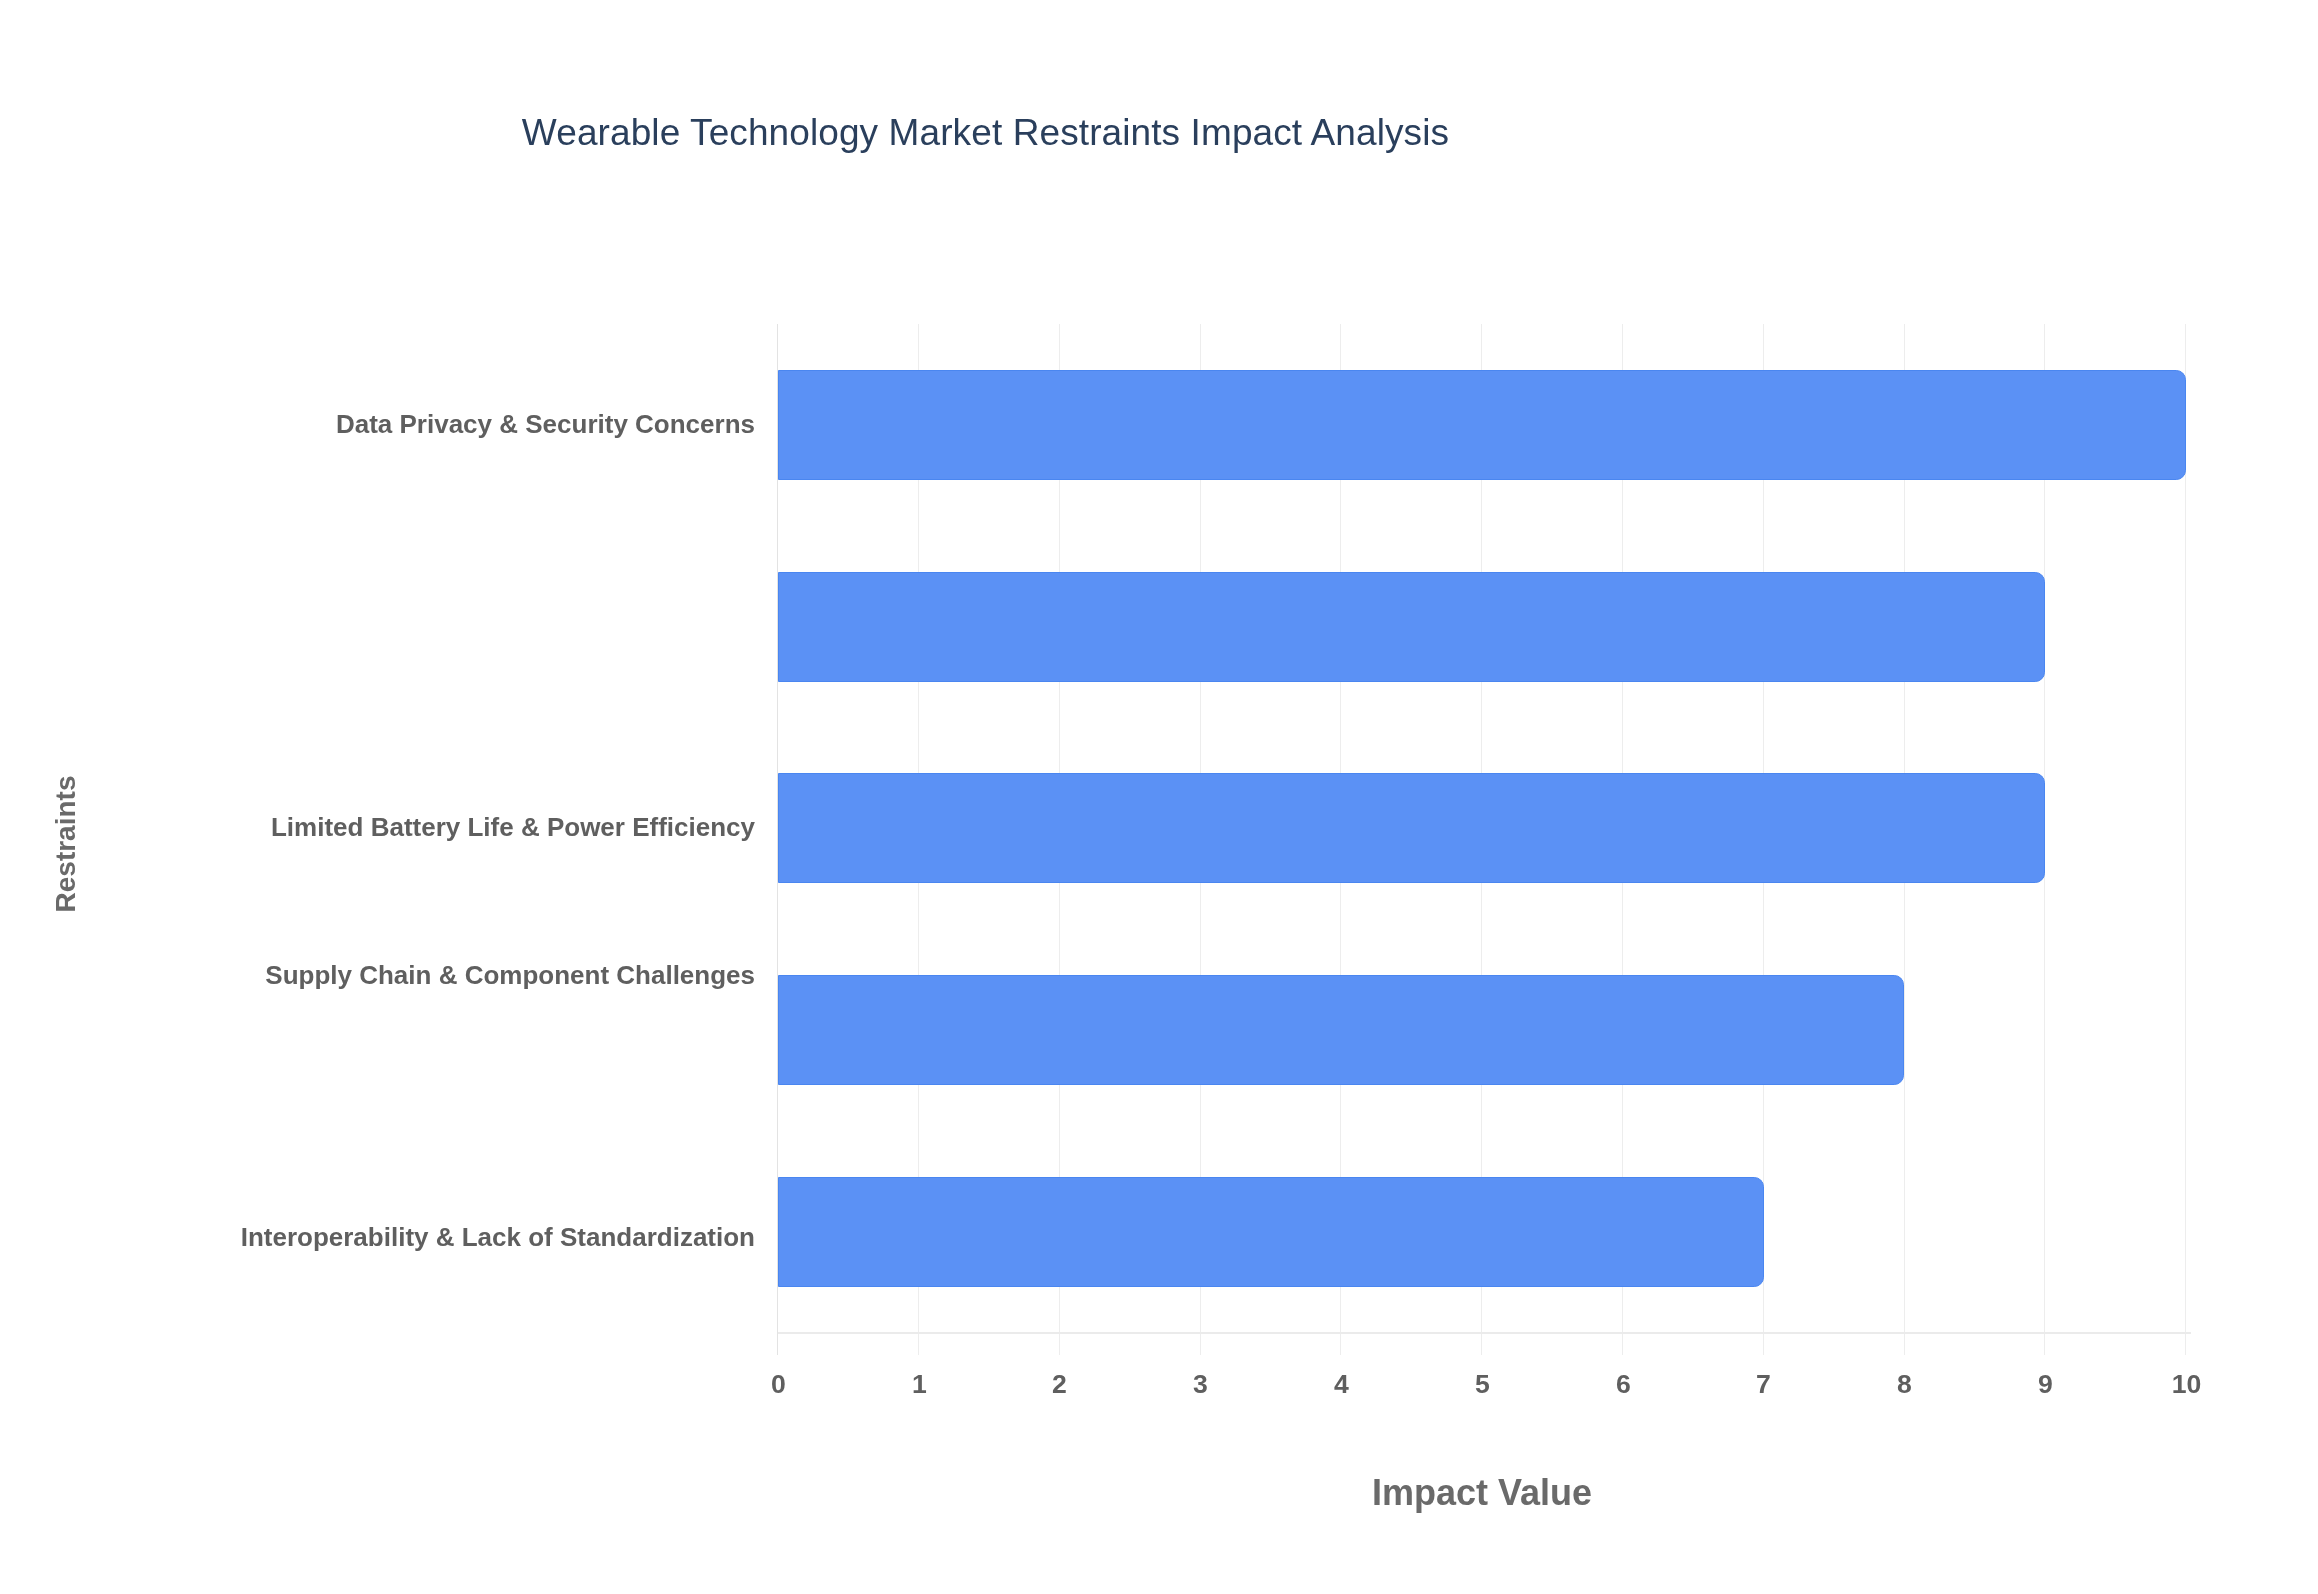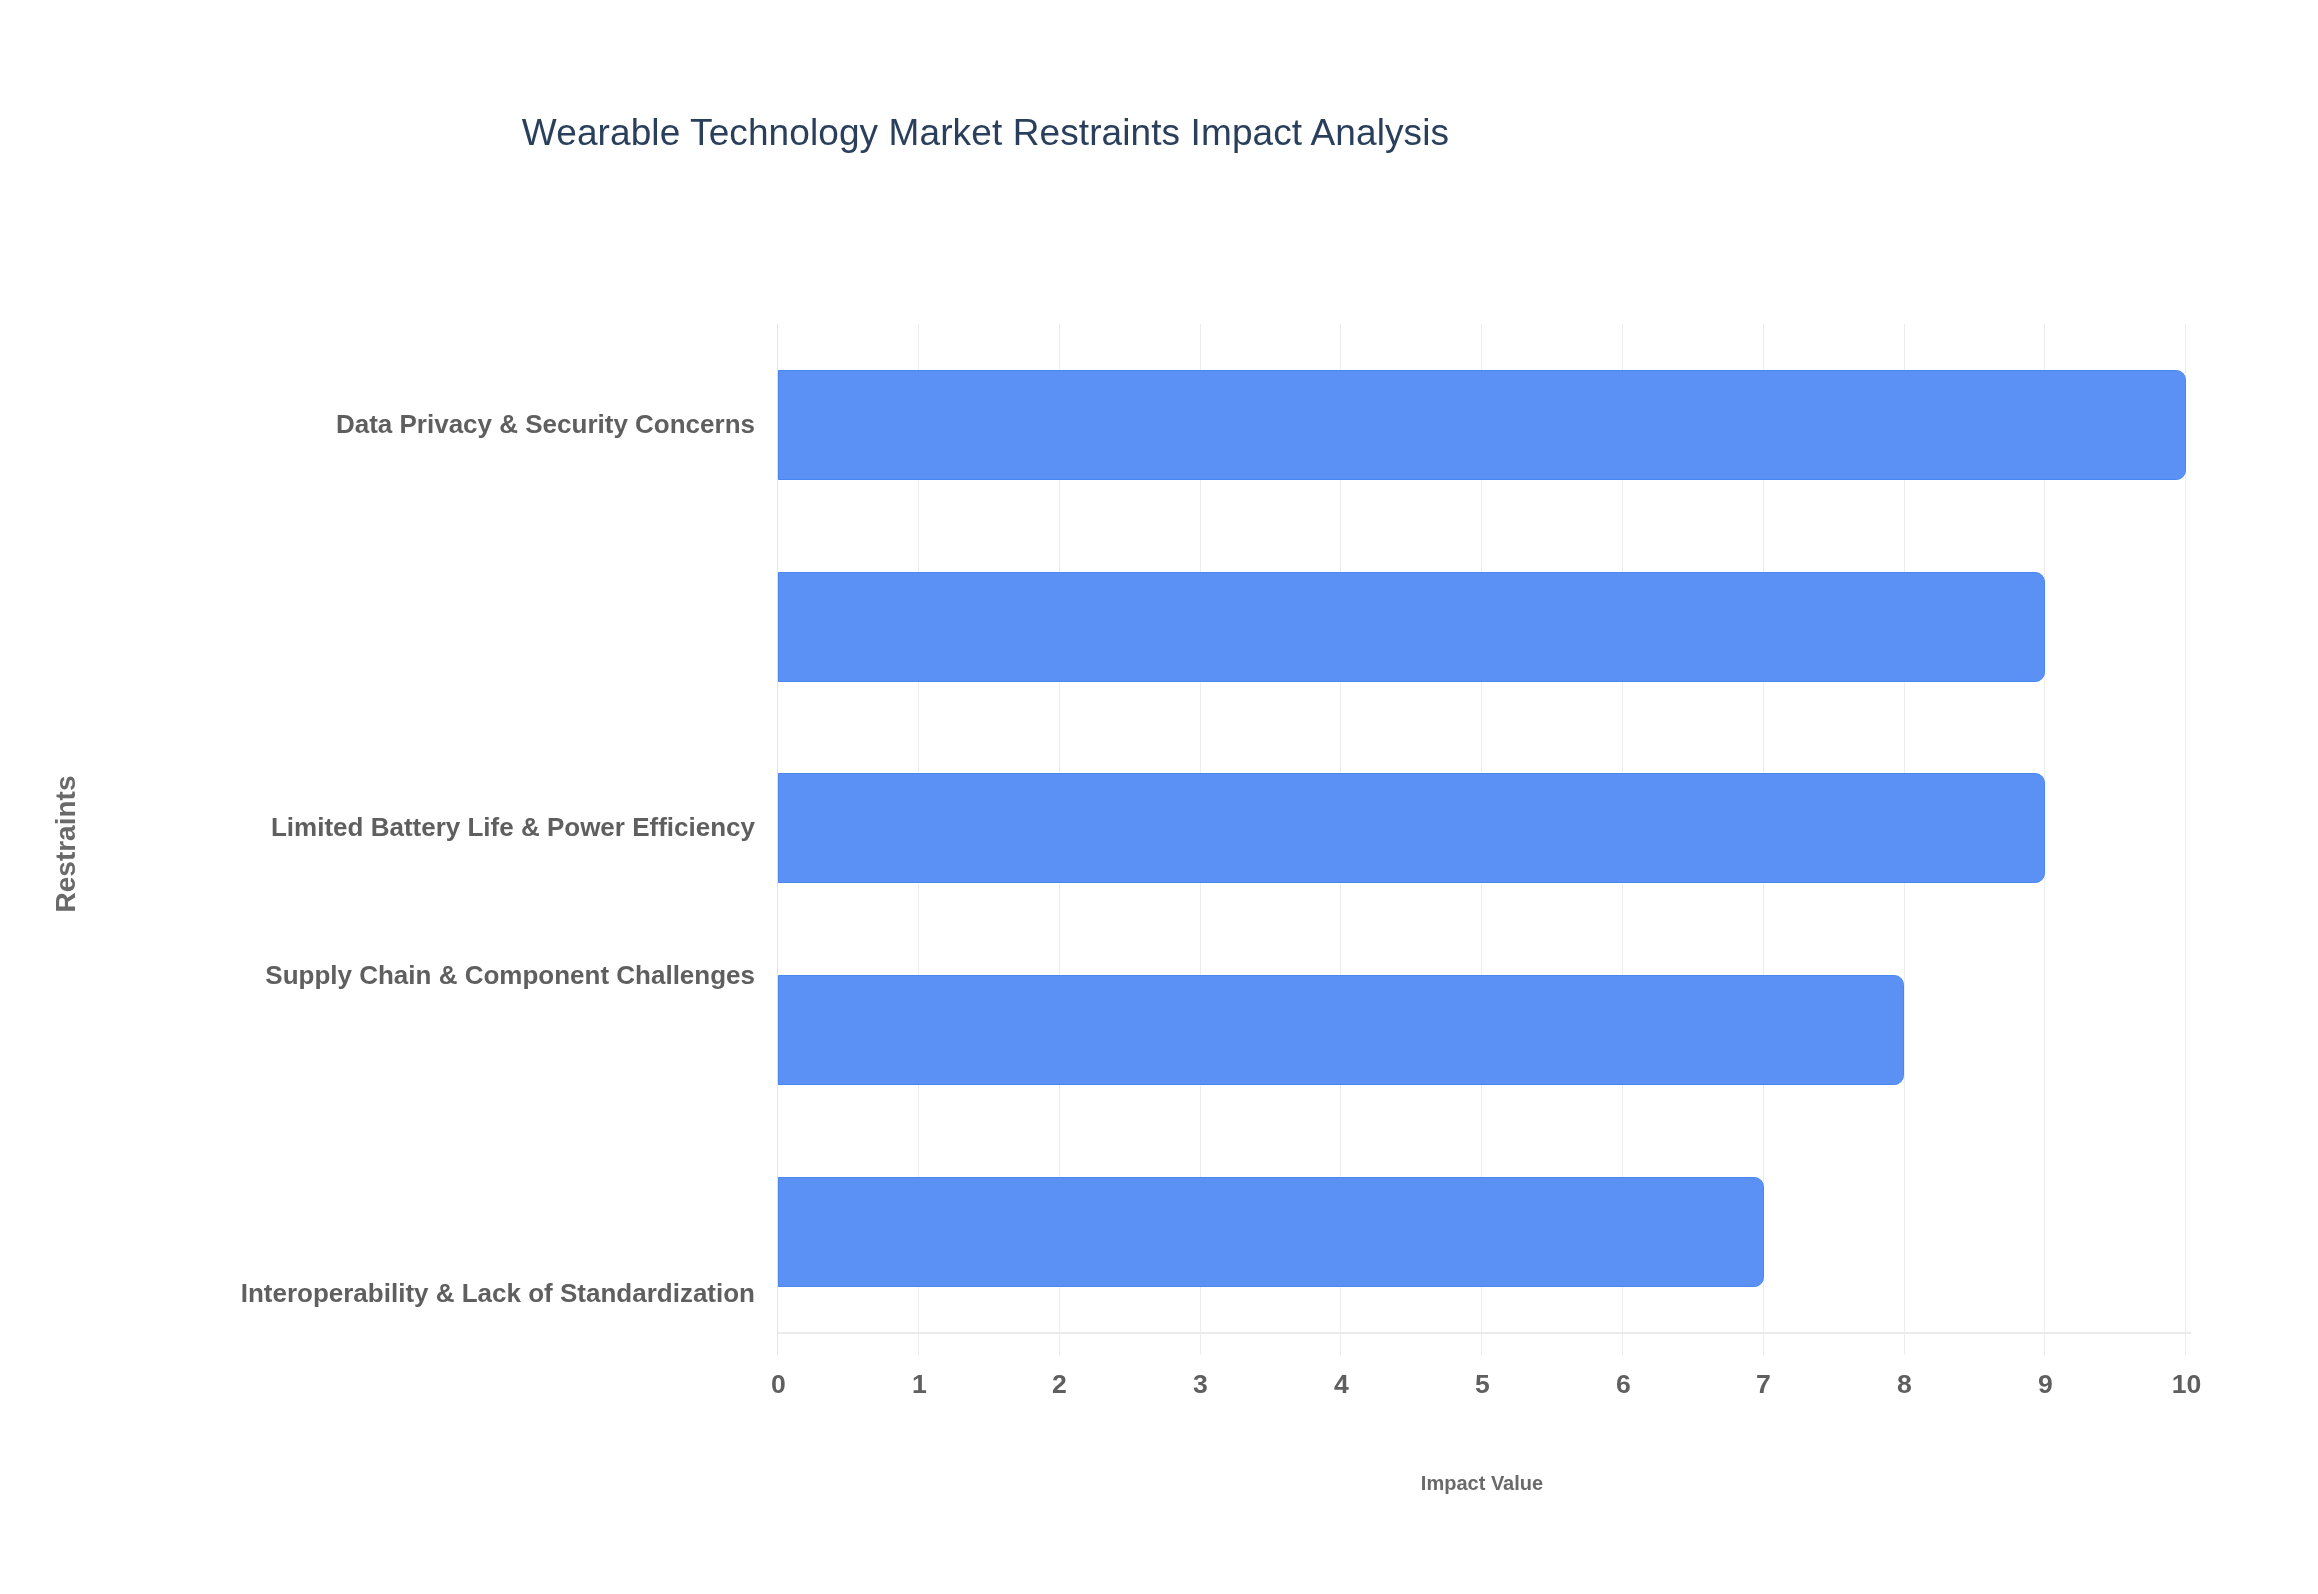--- a/index.html
+++ b/index.html
@@ -106,21 +106,21 @@
     color: #5f5f5f;
   }
 
   
   #xaxis-title {
     position: absolute;
     left: 778px;
     top: 1472px;
     width: 1408px;
     text-align: center;
-    font-size: 20px;
+    font-size: 36px;
     font-weight: bold;
     color: #6a6a6a;
   }
   #yaxis-title {
     position: absolute;
     left: 0px;
     top: 828px;
     width: 362px;
     text-align: center;
     transform: translate(-115px, 0) rotate(-90deg);
@@ -159,21 +159,21 @@
       <div class="bar" title="High Cost of Devices: 9" style="left: 778px; top: 572px; width: 1267px; background: rgb(91, 145, 245); border-color: rgb(74, 134, 240);"></div>
       <div class="bar" title="Limited Battery Life &amp; Power Efficiency: 9" style="left: 778px; top: 773px; width: 1267px; background: rgb(91, 145, 245); border-color: rgb(74, 134, 240);"></div>
       <div class="bar" title="Supply Chain &amp; Component Challenges: 8" style="left: 778px; top: 975px; width: 1126px; background: rgb(91, 145, 245); border-color: rgb(74, 134, 240);"></div>
       <div class="bar" title="Interoperability &amp; Lack of Standardization: 7" style="left: 778px; top: 1177px; width: 986px; background: rgb(91, 145, 245); border-color: rgb(74, 134, 240);"></div>
     </div>
 
   <div id="ytick-layer">
       <div class="ytick" style="top: 425px;">Data Privacy &amp; Security Concerns</div>
       <div class="ytick" style="top: 828px;">Limited Battery Life &amp; Power Efficiency</div>
       <div class="ytick" style="top: 976px;">Supply Chain &amp; Component Challenges</div>
-      <div class="ytick" style="top: 1294px;">Interoperability &amp; Lack of Standardization</div>
+      <div class="ytick" style="top: 1238px;">Interoperability &amp; Lack of Standardization</div>
     </div>
 
   <div id="xtick-layer">
       <div class="xtick" style="left: 778px;">0</div>
       <div class="xtick" style="left: 919px;">1</div>
       <div class="xtick" style="left: 1059px;">2</div>
       <div class="xtick" style="left: 1200px;">3</div>
       <div class="xtick" style="left: 1341px;">4</div>
       <div class="xtick" style="left: 1482px;">5</div>
       <div class="xtick" style="left: 1623px;">6</div>

